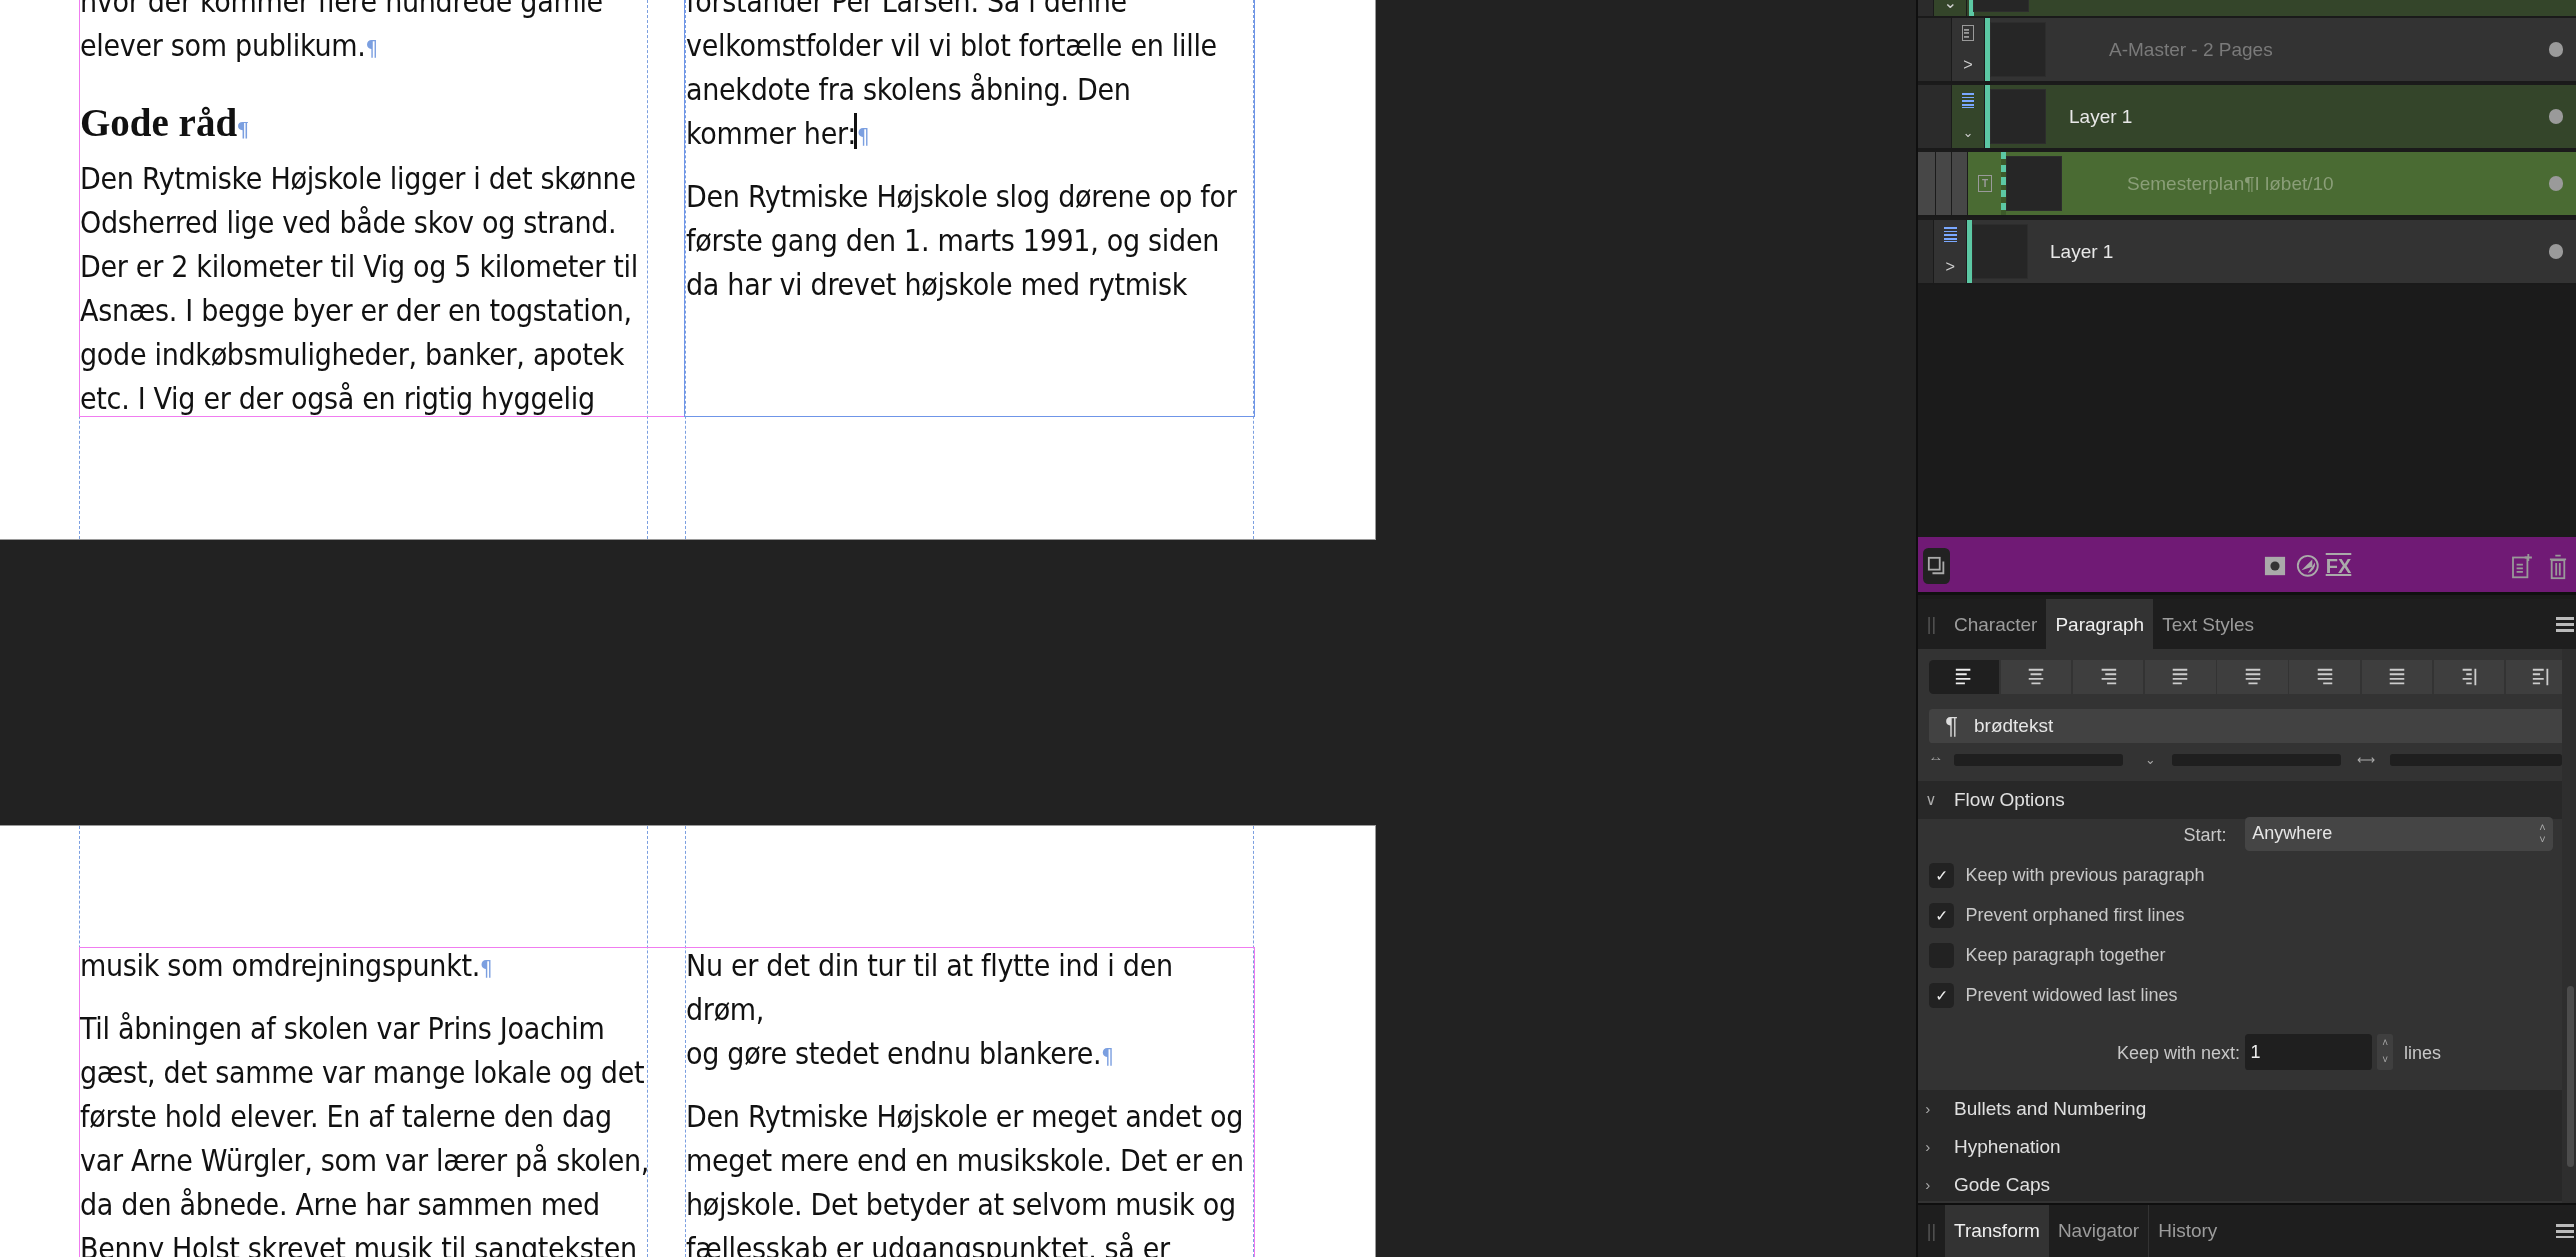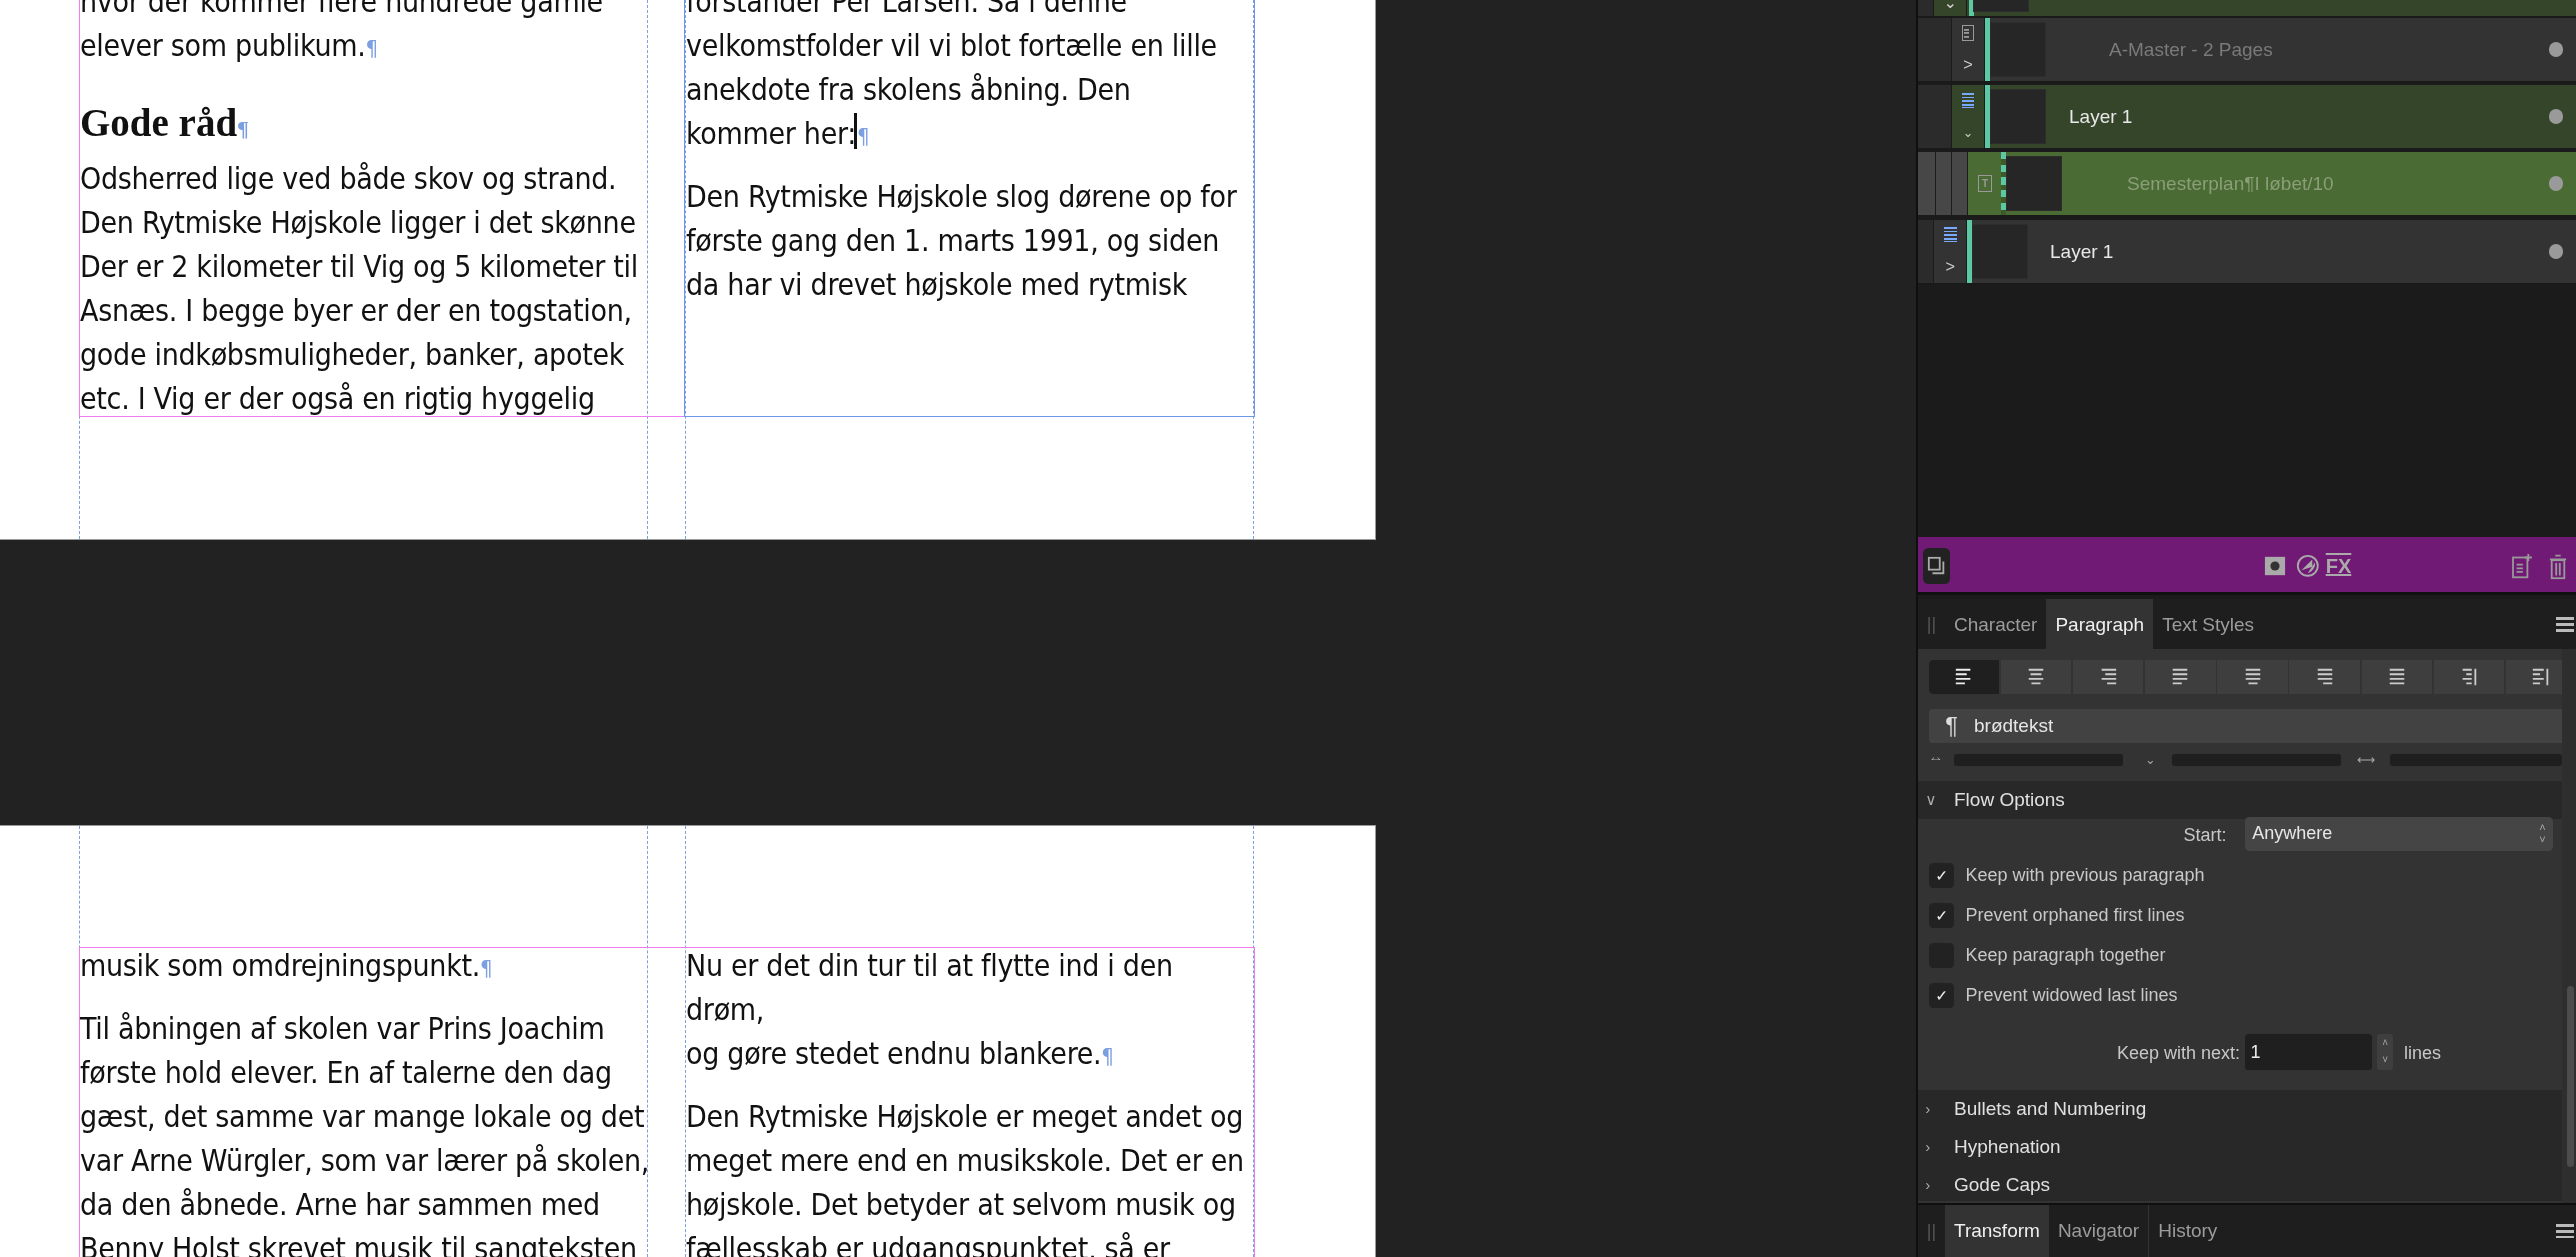--- a/index.html
+++ b/index.html
@@ -91,22 +91,22 @@
     <div class="guide-v" style="left:1253px"></div>
     <div class="frame-magenta" style="left:79px;top:-3.6px;width:610px;height:421px;border-top:none;border-right:none"></div>
     <div class="frame-blue" style="left:684px;top:-3.6px;width:571px;height:421px;border-top:none"></div>
 
     <div class="col" style="left:80px;top:-20px;width:571px">
       <p>hvor der kommer flere hundrede gamle</p>
       <p><span>elever som publikum.</span><span class="pilcrow">¶</span></p>
       <div style="height:25.4px"></div>
       <p class="heading"><span>Gode råd</span><span class="pilcrow">¶</span></p>
       <div style="height:1.8px"></div>
+      <p>Den Rytmiske Højskole ligger i det skønne</p>
       <p>Odsherred lige ved både skov og strand.</p>
-      <p>Den Rytmiske Højskole ligger i det skønne</p>
       <p>Der er 2 kilometer til Vig og 5 kilometer til</p>
       <p>Asnæs. I begge byer er der en togstation,</p>
       <p>gode indkøbsmuligheder, banker, apotek</p>
       <p>etc. I Vig er der også en rigtig hyggelig</p>
     </div>
 
     <div class="col" style="left:686px;top:-20px;width:571px">
       <p>forstander Per Larsen. Så i denne</p>
       <p>velkomstfolder vil vi blot fortælle en lille</p>
       <p>anekdote fra skolens åbning. Den</p>
@@ -122,22 +122,22 @@
     <div class="guide-v" style="left:79px"></div>
     <div class="guide-v" style="left:647px"></div>
     <div class="guide-v" style="left:685px"></div>
     <div class="guide-v" style="left:1253px"></div>
     <div class="frame-magenta" style="left:79px;top:121px;width:1176px;height:363px;border-bottom:none"></div>
 
     <div class="col" style="left:80px;top:118px;width:571px">
       <p><span>musik som omdrejningspunkt.</span><span class="pilcrow">¶</span></p>
       <div class="gap"></div>
       <p>Til åbningen af skolen var Prins Joachim</p>
+      <p>gæst, det samme var mange lokale og det</p>
       <p>første hold elever. En af talerne den dag</p>
-      <p>gæst, det samme var mange lokale og det</p>
       <p>var Arne Würgler, som var lærer på skolen,</p>
       <p>da den åbnede. Arne har sammen med</p>
       <p>Benny Holst skrevet musik til sangteksten</p>
     </div>
 
     <div class="col" style="left:686px;top:118px;width:571px">
       <p>Nu er det din tur til at flytte ind i den drøm,</p>
       <p><span>og gøre stedet endnu blankere.</span><span class="pilcrow">¶</span></p>
       <div class="gap"></div>
       <p>Den Rytmiske Højskole er meget andet og</p>

